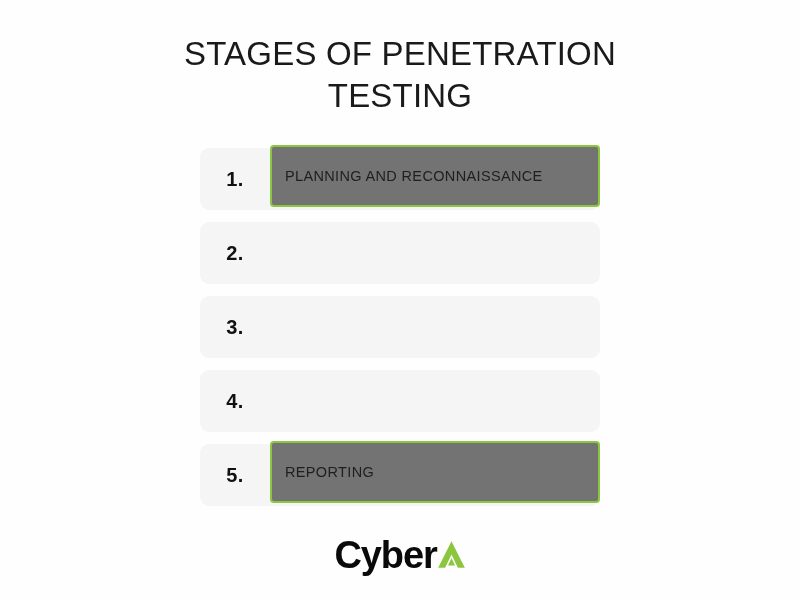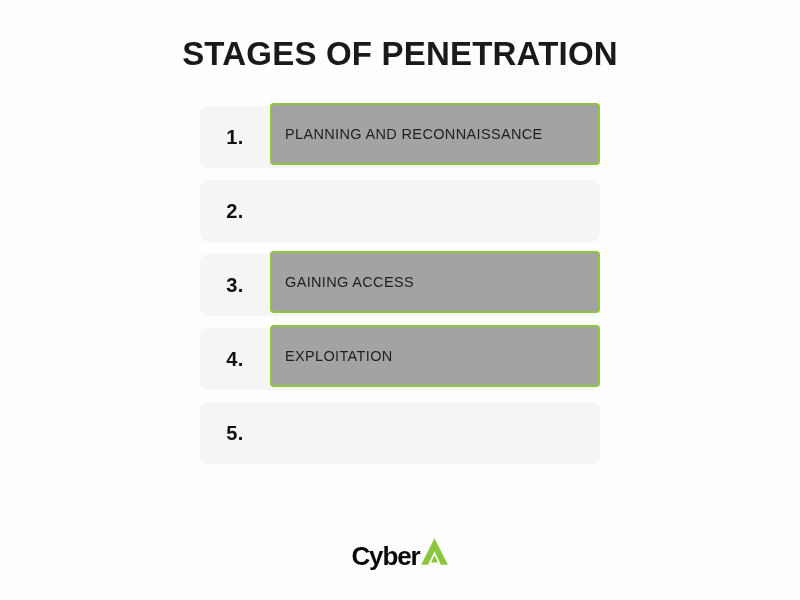--- a/index.html
+++ b/index.html
@@ -23,21 +23,21 @@
     flex-direction: column;
     align-items: center;
   }
 
   
   .title {
     margin-top: 33px;
     width: 500px;
     text-align: center;
     font-size: 33px;
-    font-weight: bold;
+    font-weight: normal;
     line-height: 1.28;
     letter-spacing: 0.2px;
     color: #1a1a1a;
     text-transform: uppercase;
   }
 
   
   .stage-list {
     margin-top: 31px;
     width: 400px;
@@ -80,21 +80,21 @@
   }
 
   
   .stage-box {
     position: absolute;
     left: 70px;
     top: -3px;
     width: 330px;
     height: 62px;
     box-sizing: border-box;
-    background: #a3a3a3;
+    background: #737373;
     border: 2px solid #8cc63e;
     border-radius: 4px;
     display: flex;
     align-items: center;
     padding-left: 13px;
   }
 
   .stage-label {
     font-size: 14.5px;
     font-weight: normal;
@@ -111,21 +111,21 @@
     right: 0;
     top: 536px;
     display: flex;
     align-items: center;
     justify-content: center;
   }
 
   .logo-inner {
     display: flex;
     align-items: baseline;
-    font-size: 26px;
+    font-size: 38px;
     font-weight: bold;
     letter-spacing: -1.1px;
     color: #0a0a0a;
     line-height: 1;
     justify-content: flex-end;
   }
 
   .logo-a {
     display: inline-block;
     width: 29px;
@@ -137,56 +137,54 @@
   .logo-a svg { display: block; }
 
 </style>
 </head>
 <body>
 
 <div class="page">
 
   <div class="title">
     <div>STAGES OF PENETRATION</div>
+    <div>TESTING</div>
   </div>
 
   <div class="stage-list">
 
     <div class="stage-row">
       <div class="stage-index-panel"></div>
       <div class="stage-index">1.</div>
       <div class="stage-box">
         <span class="stage-label">PLANNING AND RECONNAISSANCE</span>
       </div>
     </div>
 
     <div class="stage-row">
       <div class="stage-index-panel"></div>
       <div class="stage-index">2.</div>
     </div>
 
     <div class="stage-row">
       <div class="stage-index-panel"></div>
       <div class="stage-index">3.</div>
-      <div class="stage-box">
-        <span class="stage-label">GAINING ACCESS</span>
-      </div>
     </div>
 
     <div class="stage-row">
       <div class="stage-index-panel"></div>
       <div class="stage-index">4.</div>
-      <div class="stage-box">
-        <span class="stage-label">EXPLOITATION</span>
-      </div>
     </div>
 
     <div class="stage-row">
       <div class="stage-index-panel"></div>
       <div class="stage-index">5.</div>
+      <div class="stage-box">
+        <span class="stage-label">REPORTING</span>
+      </div>
     </div>
 
   </div>
 
   <div class="logo">
     <div class="logo-inner">
       <span>Cyber</span>
       <span class="logo-a">
         <svg viewBox="0 0 100 100" width="29" height="29" aria-hidden="true">
           <path d="M50 4 L96 96 L72 96 L50 50 L28 96 L4 96 Z

